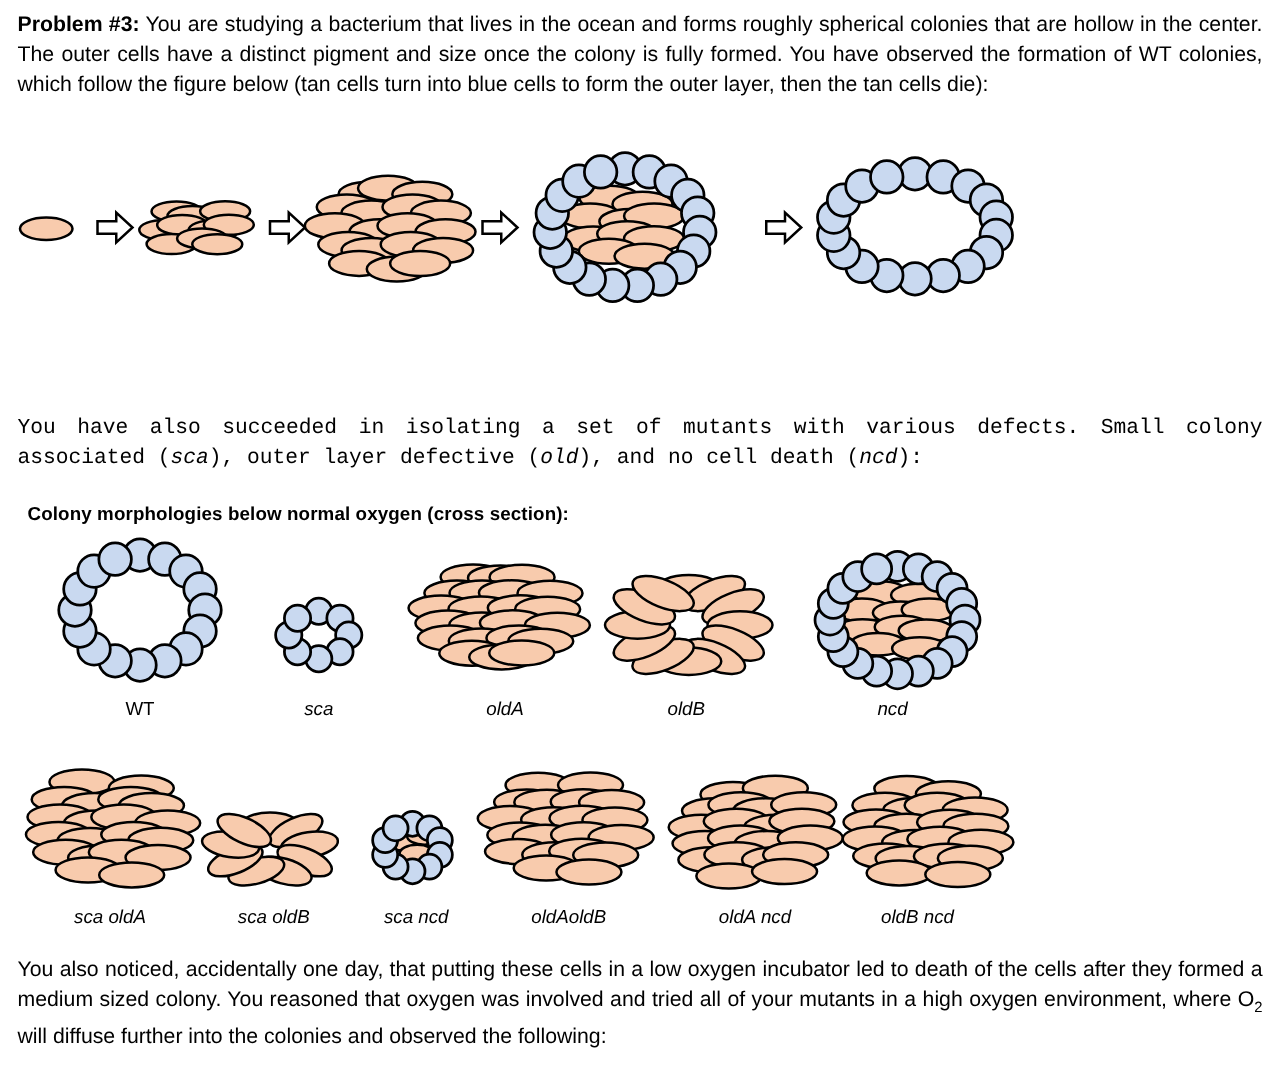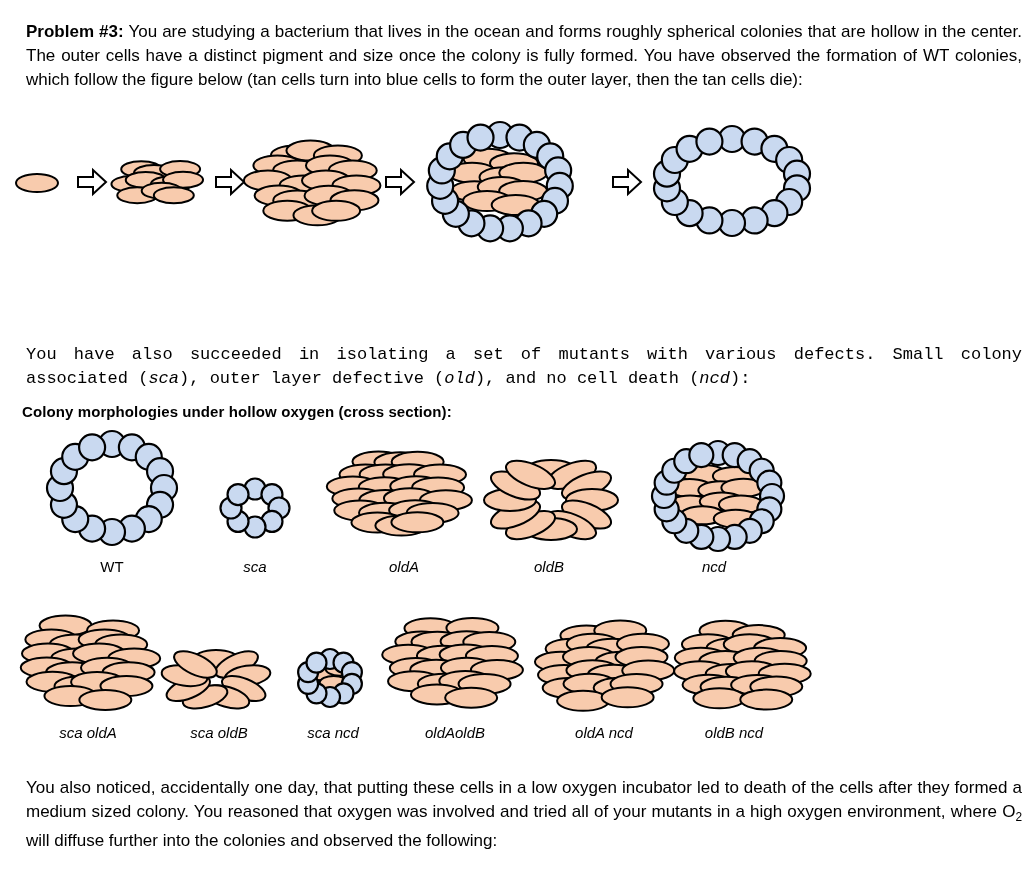--- a/index.html
+++ b/index.html
@@ -1,17 +1,17 @@
 <!DOCTYPE html>
 <html><head>
 <meta charset="utf-8">
 <style>
   html,body{margin:0;padding:0;background:#ffffff;overflow:hidden;}
   body{width:1024px;height:870px;position:relative;font-family:"Liberation Sans",sans-serif;color:#000;}
-  .para{position:absolute;left:14px;width:996px;font-size:17px;line-height:24px;text-align:justify;margin:12px;}
+  .para{position:absolute;left:14px;width:996px;font-size:17px;line-height:24px;text-align:justify;margin:0;}
   #p1{top:8px;}
   #p2{top:331px;font-family:Liberation Mono, monospace;}
   #p3{top:764px;}
   .section-header{position:absolute;left:22px;top:403px;font-size:15px;font-weight:bold;letter-spacing:.1px;}
   svg{position:absolute;display:block;}
   #fig1{left:0;top:112px;}
   #fig2{left:0;top:428px;}
   sub{font-size:70%;vertical-align:sub;}
   i{font-style:italic;}
 </style>
@@ -118,21 +118,21 @@
         <circle cx="667.0026883011942" cy="76.29322346201107" r="13" fill="#C9D9F0" stroke="#000000" stroke-width="2.2"></circle>
         <circle cx="667.0026883011942" cy="61.70677653798894" r="13" fill="#C9D9F0" stroke="#000000" stroke-width="2.2"></circle>
         <circle cx="674.842323350227" cy="48.00000000000003" r="13" fill="#C9D9F0" stroke="#000000" stroke-width="2.2"></circle>
         <circle cx="689.5760177606884" cy="36.826133389002926" r="13" fill="#C9D9F0" stroke="#000000" stroke-width="2.2"></circle>
         <circle cx="709.4266705405058" cy="29.53290992699185" r="13" fill="#C9D9F0" stroke="#000000" stroke-width="2.2"></circle>
       </g>
     </svg>
 
   <p class="para" id="p2"><span>You have also succeeded in isolating a set of mutants with various defects. Small colony associated (</span><i>sca</i><span>), outer layer defective (</span><i>old</i><span>), and no cell death (</span><i>ncd</i><span>):</span></p>
 
-  <div class="section-header">Colony morphologies under hollow oxygen (cross section):</div>
+  <div class="section-header">Colony morphologies below normal oxygen (cross section):</div>
 
   <svg id="fig2" width="1024" height="322" viewBox="0 0 1024 322">
       <g>
         <circle cx="112" cy="16" r="13" fill="#C9D9F0" stroke="#000000" stroke-width="2.2"></circle>
         <circle cx="131.89953848298467" cy="19.349300569503384" r="13" fill="#C9D9F0" stroke="#000000" stroke-width="2.2"></circle>
         <circle cx="148.76955262170048" cy="28.887301627791913" r="13" fill="#C9D9F0" stroke="#000000" stroke-width="2.2"></circle>
         <circle cx="160.0417356905869" cy="43.16192897593605" r="13" fill="#C9D9F0" stroke="#000000" stroke-width="2.2"></circle>
         <circle cx="164" cy="60" r="13" fill="#C9D9F0" stroke="#000000" stroke-width="2.2"></circle>
         <circle cx="160.0417356905869" cy="76.83807102406395" r="13" fill="#C9D9F0" stroke="#000000" stroke-width="2.2"></circle>
         <circle cx="148.76955262170048" cy="91.11269837220809" r="13" fill="#C9D9F0" stroke="#000000" stroke-width="2.2"></circle>

